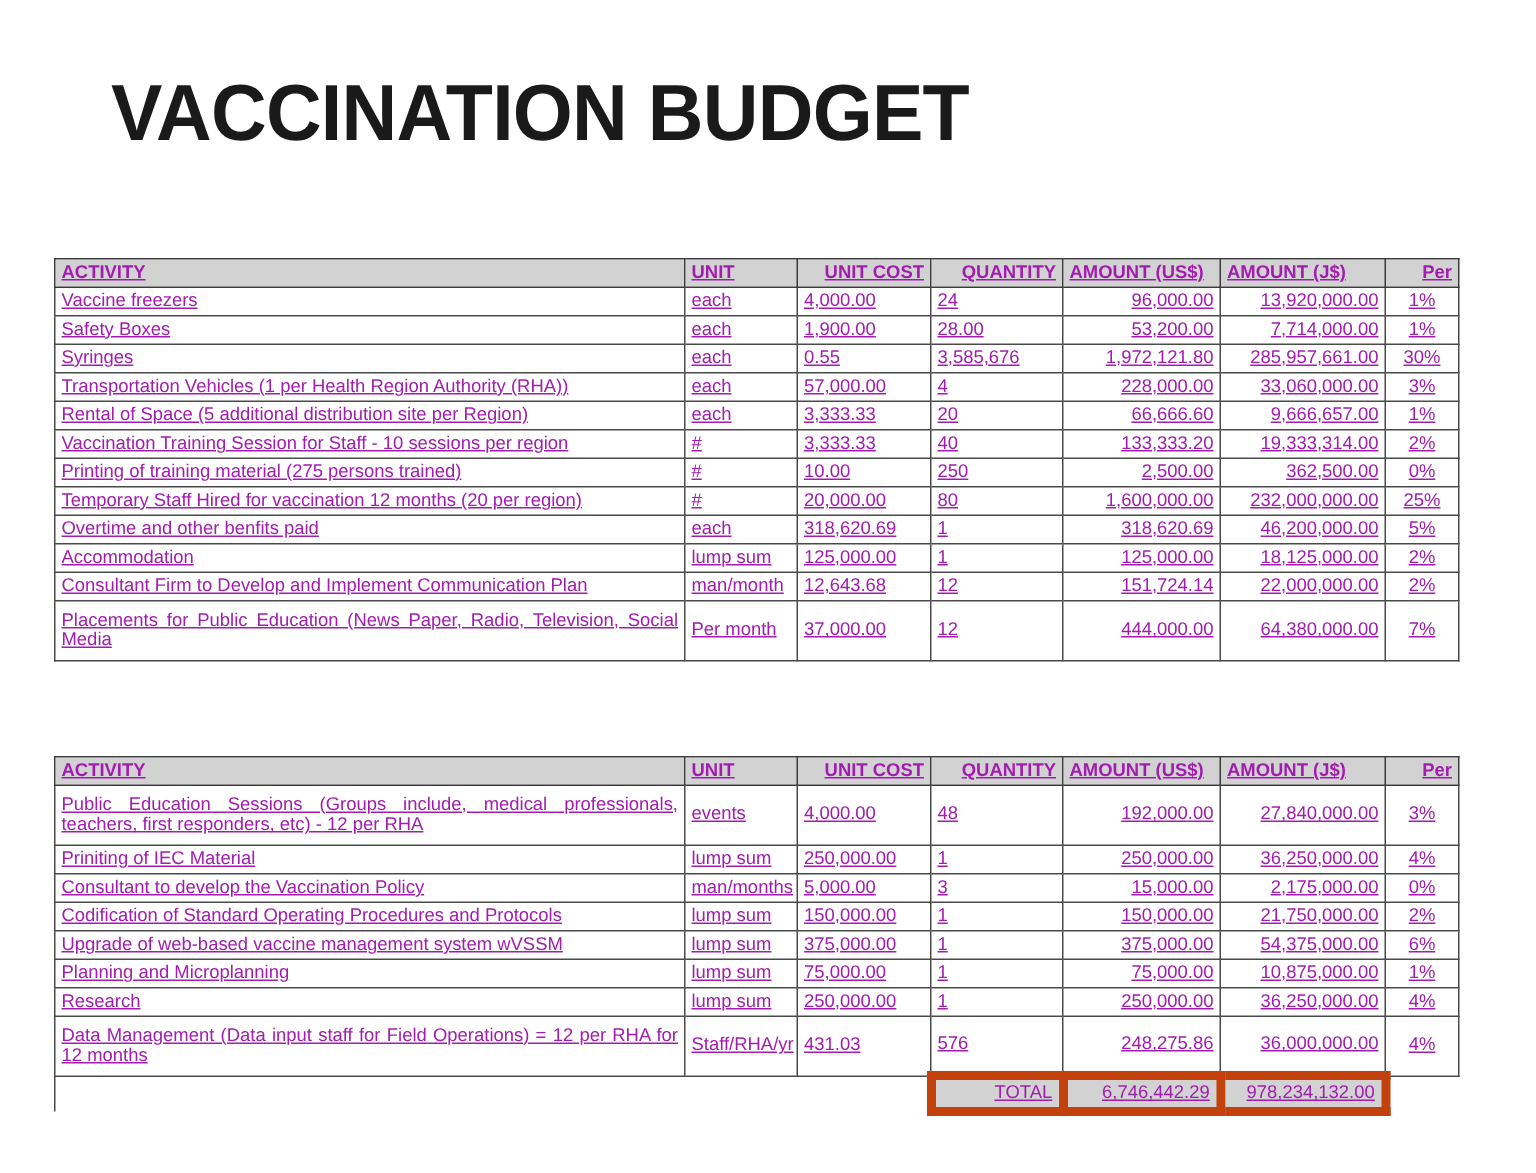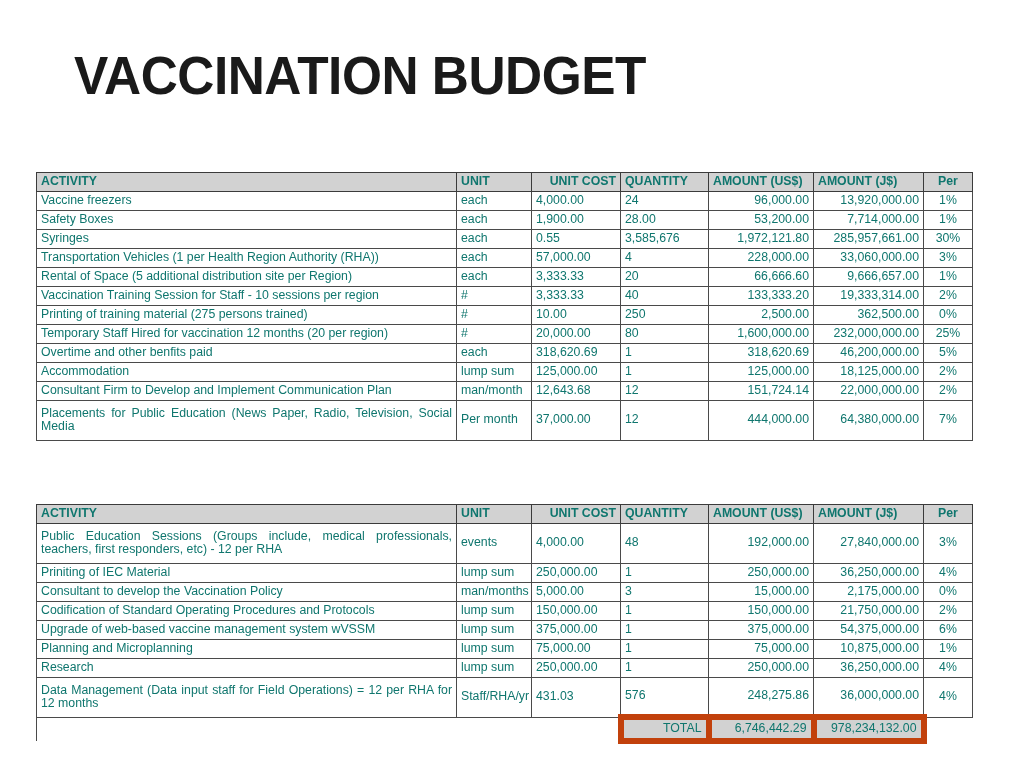--- a/index.html
+++ b/index.html
@@ -38,22 +38,23 @@
     color: #1a1a1a;
   }
 
   
   .budget-table {
     position: absolute;
     border-collapse: collapse;
     table-layout: fixed;
     font-size: 12.3px;
     line-height: 1.12;
-    color: #0f766e;
+    color: #a21caf;
     background: #ffffff;
+    text-decoration: underline;
   }
   .budget-table td, .budget-table th {
     border: 1px solid #4a4a4a;
     padding: 2px 4px;
     vertical-align: middle;
     font-weight: normal;
     background: #ffffff;
     overflow: hidden;
   }
   .budget-table thead th {
@@ -69,24 +70,24 @@
   .c-unitcost   { text-align: left; }
   .c-qty        { text-align: left; }
   .c-usd        { text-align: right; }
   .c-jmd        { text-align: right; }
   .c-per        { text-align: center; }
 
   
   th.c-activity { text-align: left; }
   th.c-unit     { text-align: left; }
   th.c-unitcost { text-align: right; }
-  th.c-qty      { text-align: left; }
+  th.c-qty      { text-align: right; }
   th.c-usd      { text-align: left; }
   th.c-jmd      { text-align: left; }
-  th.c-per      { text-align: center; }
+  th.c-per      { text-align: right; }
 
   .justify { text-align: justify; text-align-last: left; }
 
   
   #table-one { left: 36px; top: 172px; width: 936px; }
   
   #table-two { left: 36px; top: 504px; width: 936px; }
 
   
   .total-row td { border: 6px solid #c2410c; }

